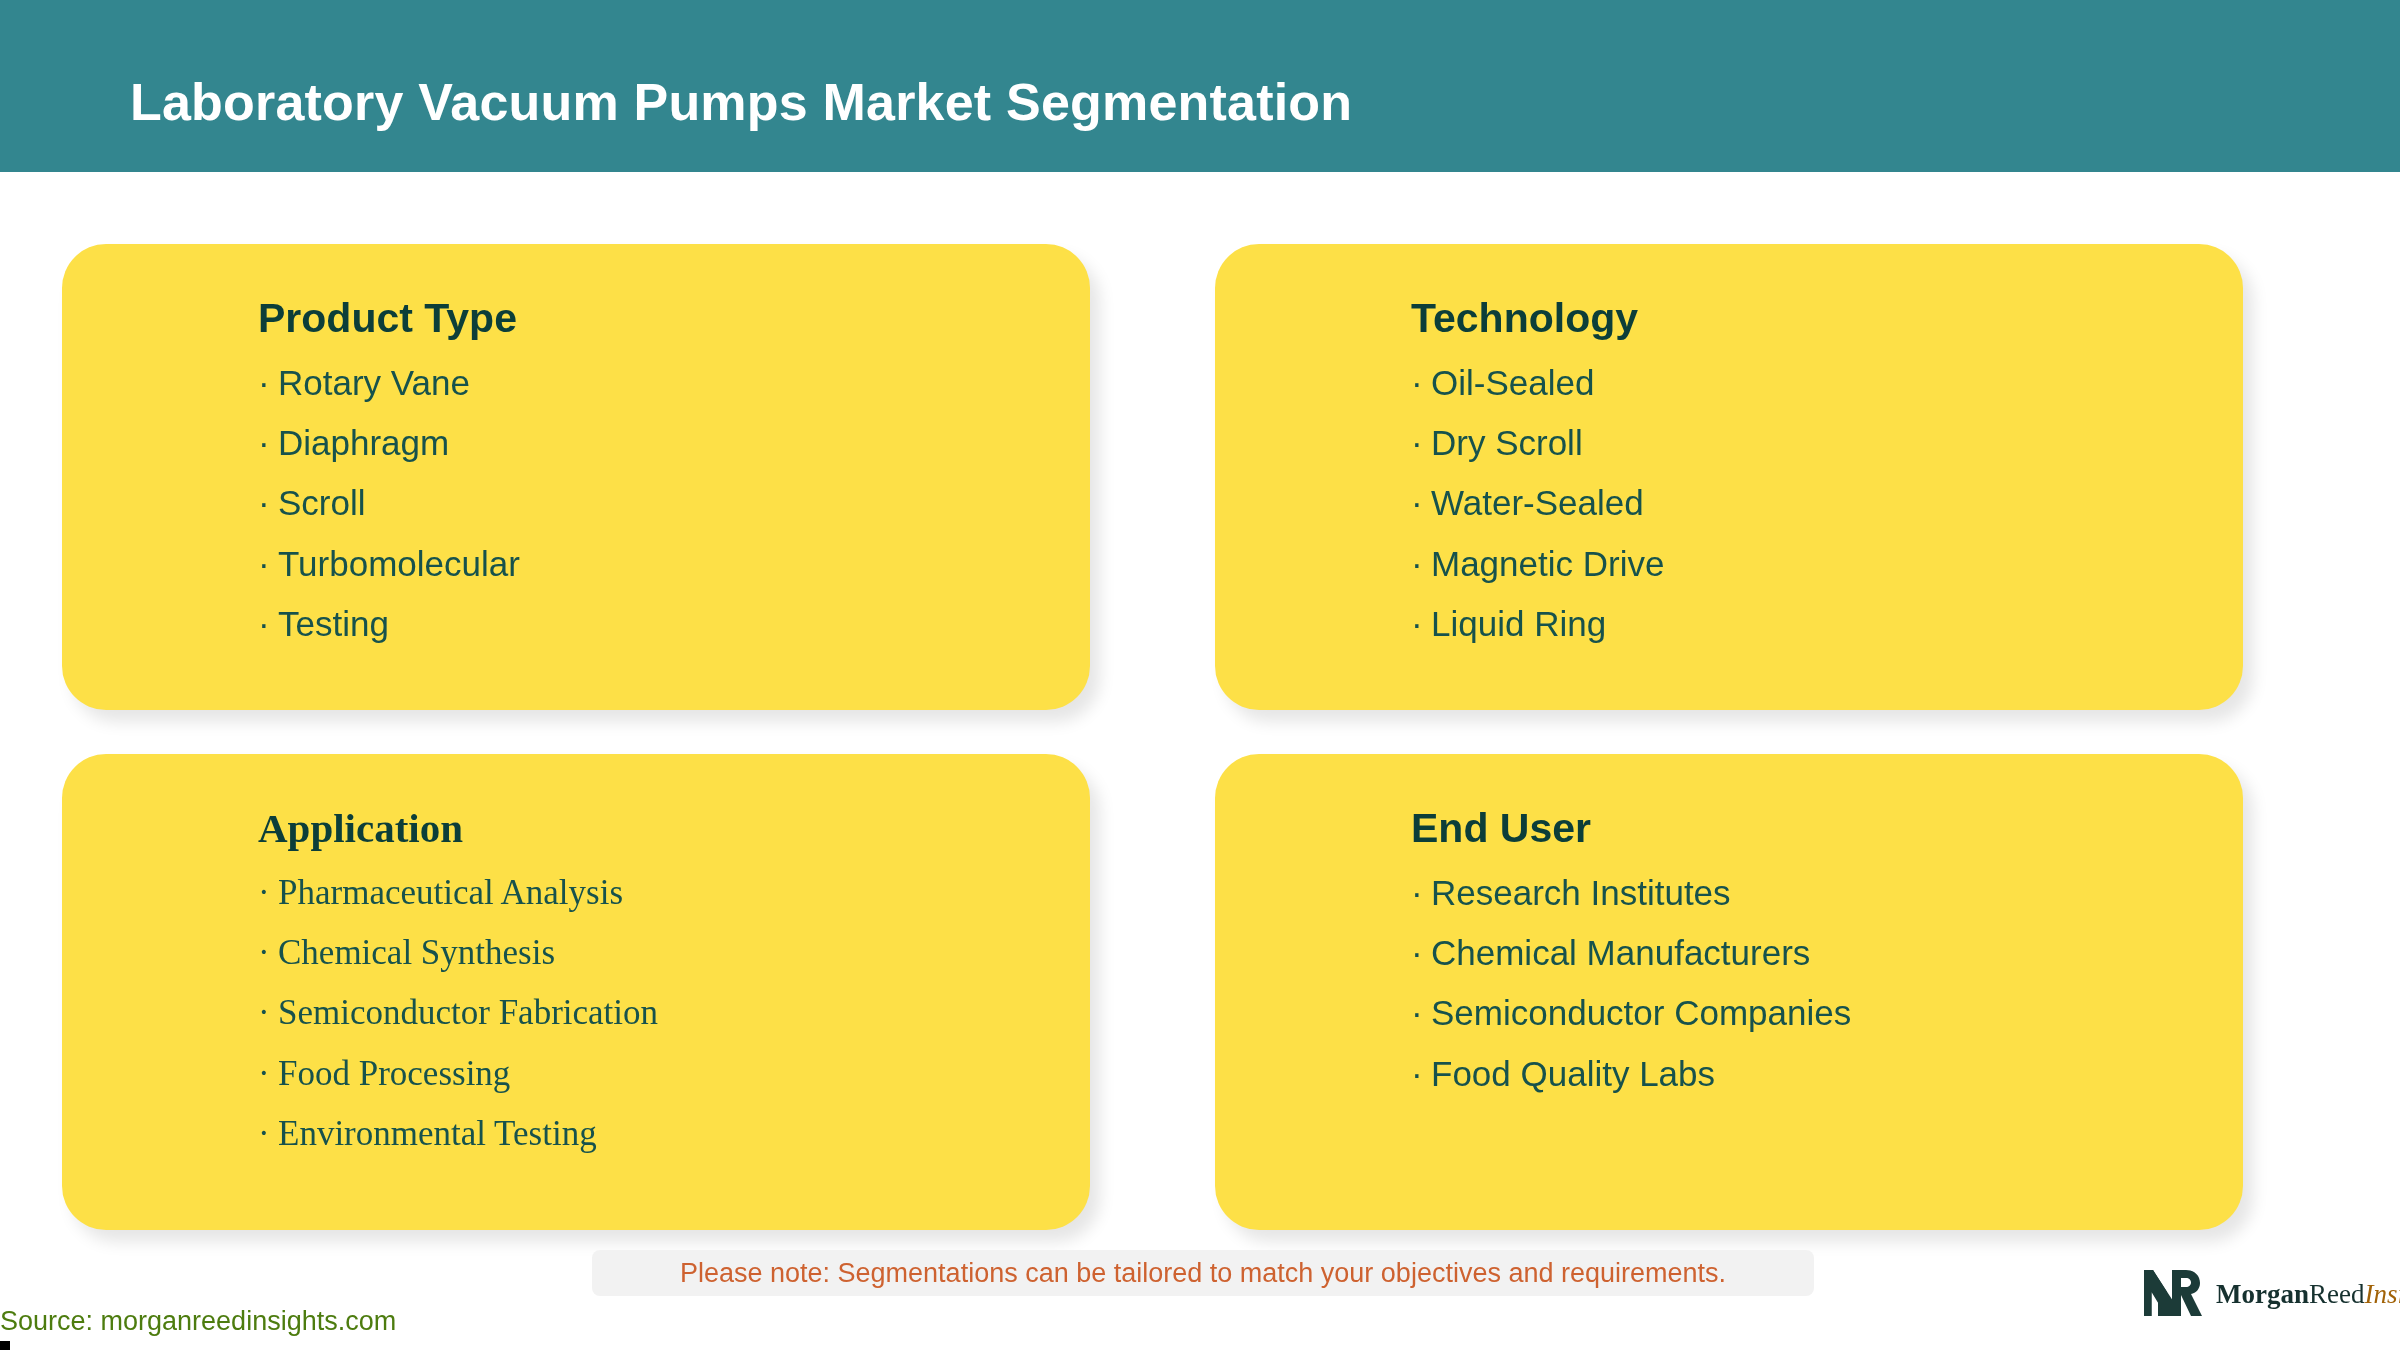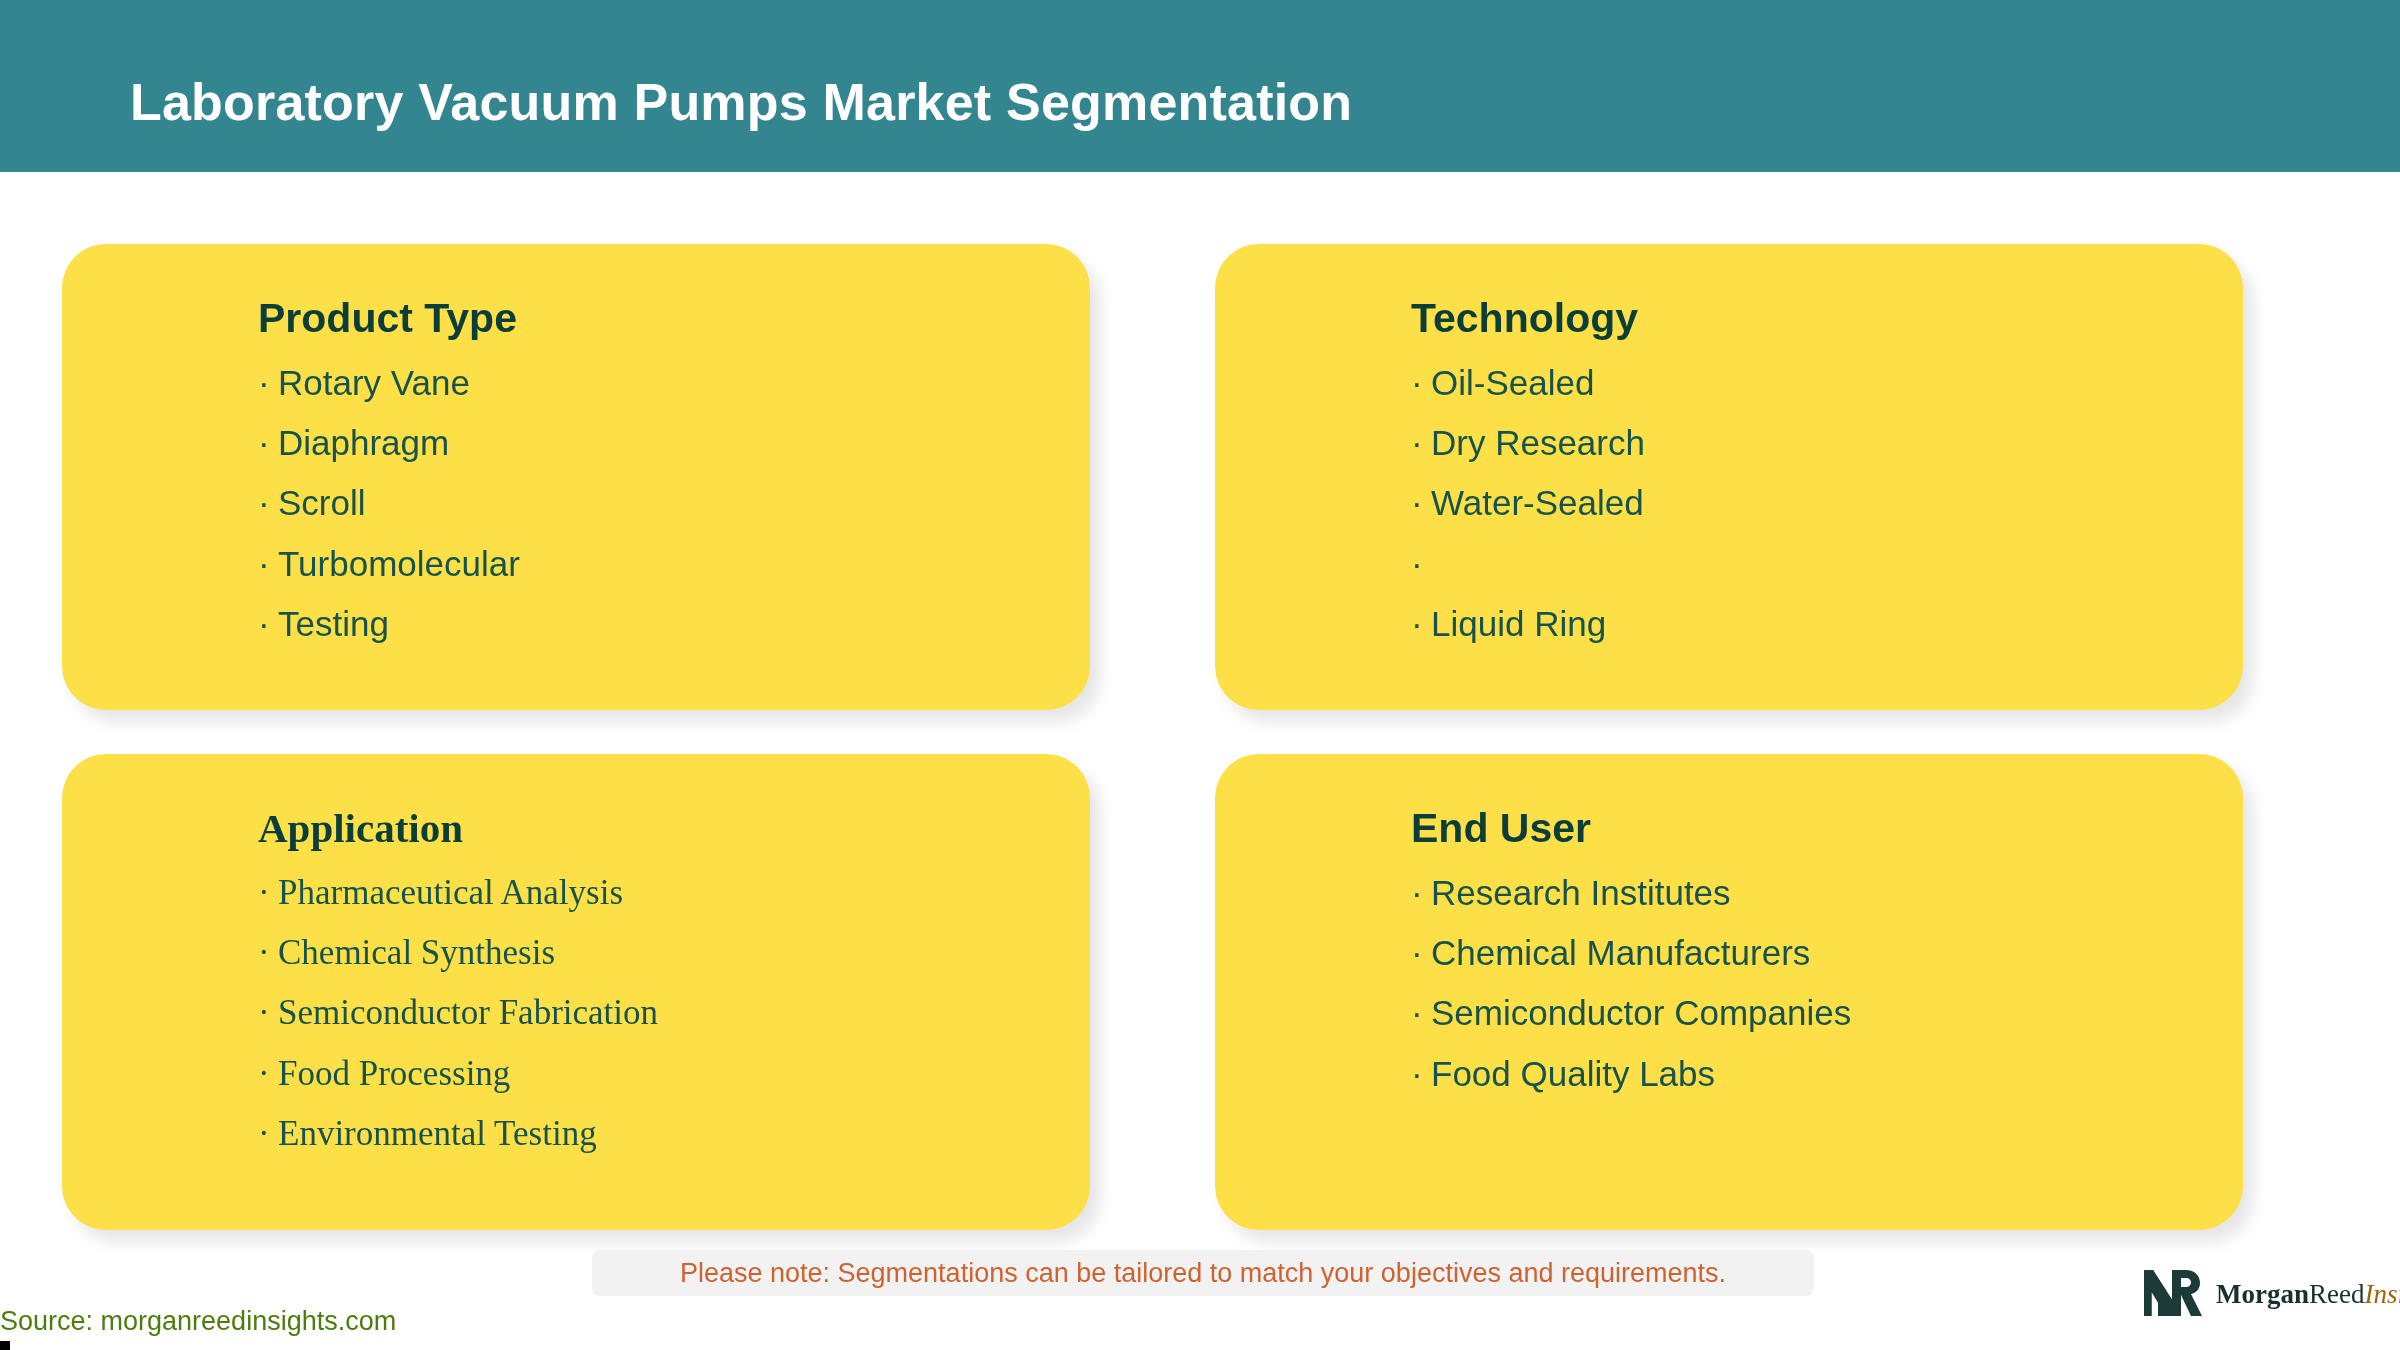--- a/index.html
+++ b/index.html
@@ -208,28 +208,29 @@
 
   <div class="card c1">
     <div class="card-title">Technology</div>
     <ul class="card-list">
       <li>
           <span class="bullet">·</span>
           <span>Oil-Sealed</span>
         </li>
       <li>
           <span class="bullet">·</span>
-          <span>Dry Research</span>
+          <span>Dry Scroll</span>
         </li>
       <li>
           <span class="bullet">·</span>
           <span>Water-Sealed</span>
         </li>
       <li>
           <span class="bullet">·</span>
+          <span>Magnetic Drive</span>
         </li>
       <li>
           <span class="bullet">·</span>
           <span>Liquid Ring</span>
         </li>
     </ul>
   </div>
 
   <div class="card c2">
     <div class="card-title">Application</div>

